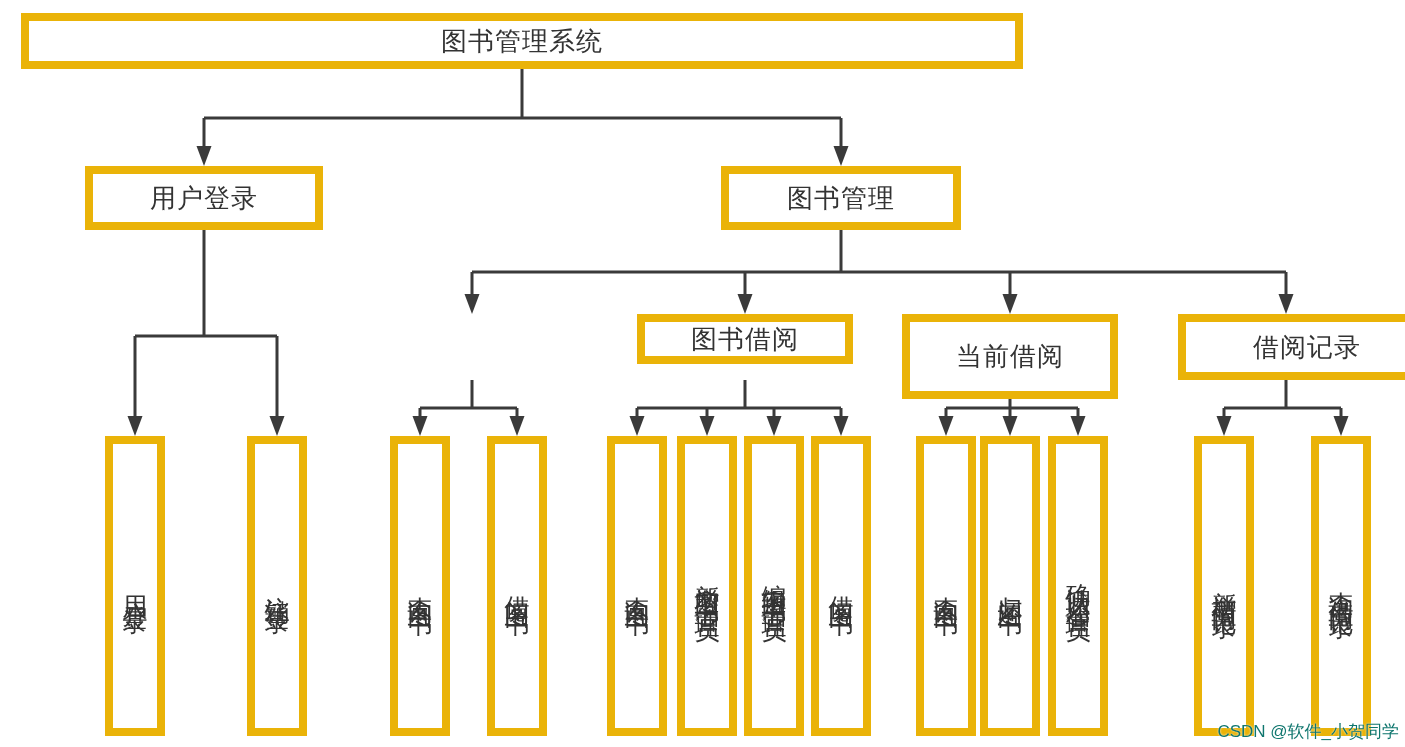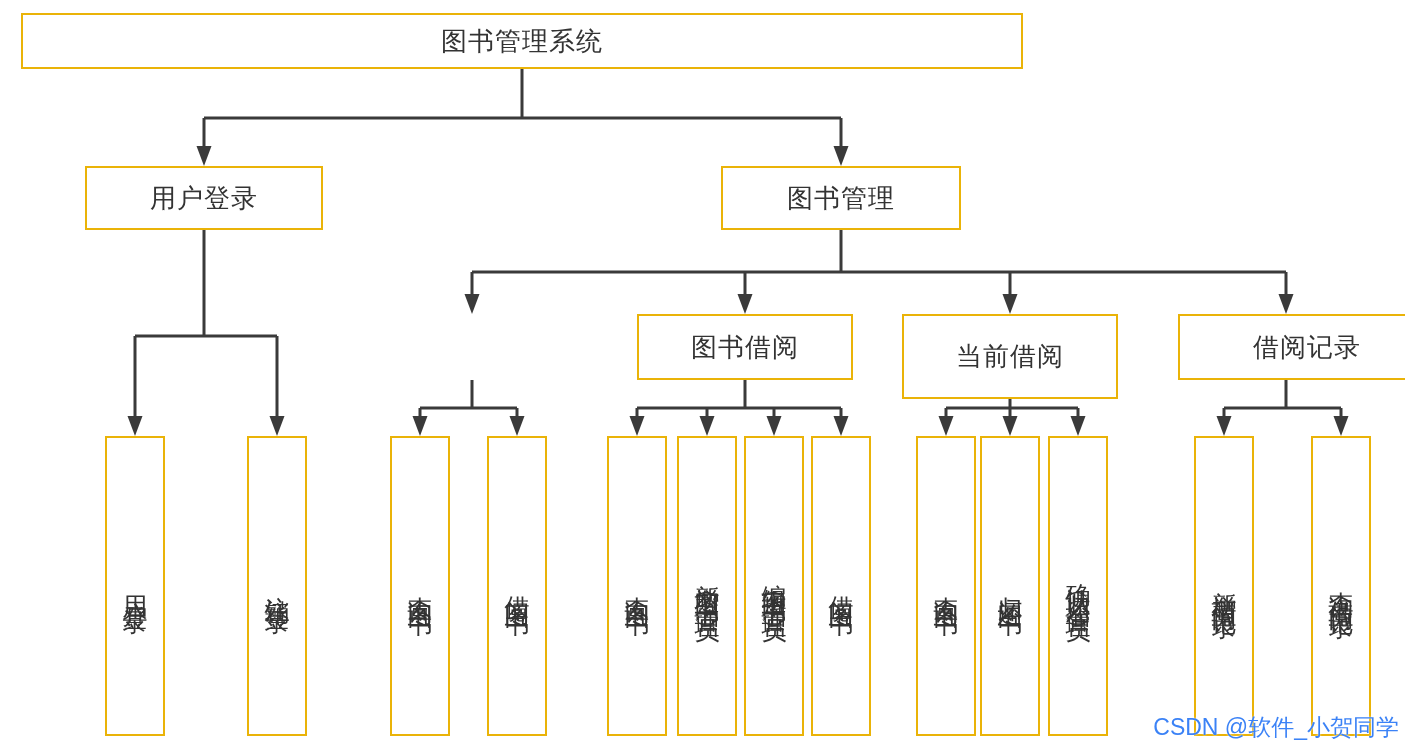--- a/index.html
+++ b/index.html
@@ -22,41 +22,41 @@
     stroke-width: 3;
   }
   .connectors polygon {
     fill: #3a3a3a;
     stroke: none;
   }
   .box {
     position: absolute;
     box-sizing: border-box;
     background: #ffffff;
-    border: 2px solid #eab308;
+    border: 8px solid #eab308;
     color: #333333;
     display: flex;
     align-items: center;
     justify-content: center;
     text-align: center;
   }
   .h-box { font-size: 26px; letter-spacing: 1px; }
   .v-box {
     writing-mode: vertical-rl;
     text-orientation: mixed;
     font-size: 25px;
     letter-spacing: 5px;
     line-height: 1;
   }
   .watermark {
     position: absolute;
     right: 6px;
     bottom: 4px;
-    font-size: 23px;
-    color: #3b82f6;
+    font-size: 17px;
+    color: #0f766e;
     text-shadow: 0 0 2px #ffffff;
     z-index: 5;
     white-space: nowrap;
   }
 </style>
 </head>
 <body>
 
 <div class="canvas">
 
@@ -94,21 +94,21 @@
     <path d="M1286 380 V408 M1224 408 H1341 M1224 408 V422 M1341 408 V422"></path>
     <polygon points="1216.5,416 1231.5,416 1224,436"></polygon>
     <polygon points="1333.5,416 1348.5,416 1341,436"></polygon>
   </svg>
 
   <div class="box h-box" style="left:21px; top:13px; width:1002px; height:56px;">图书管理系统</div>
 
   <div class="box h-box" style="left:85px; top:166px; width:238px; height:64px;">用户登录</div>
   <div class="box h-box" style="left:721px; top:166px; width:240px; height:64px;">图书管理</div>
 
-  <div class="box h-box" style="left:637px; top:314px; width:216px; height:66px;">图书借阅</div>
+  <div class="box h-box" style="left:637px; top:314px; width:216px; height:50px;">图书借阅</div>
   <div class="box h-box" style="left:902px; top:314px; width:216px; height:85px;">当前借阅</div>
   <div class="box h-box" style="left:1178px; top:314px; width:258px; height:66px;">借阅记录</div>
 
   <div class="box v-box" style="left:105px; top:436px; width:60px; height:300px;">用户登录</div>
   <div class="box v-box" style="left:247px; top:436px; width:60px; height:300px;">注销登录</div>
 
   <div class="box v-box" style="left:390px; top:436px; width:60px; height:300px;">查询图书</div>
   <div class="box v-box" style="left:487px; top:436px; width:60px; height:300px;">借阅图书</div>
 
   <div class="box v-box" style="left:607px; top:436px; width:60px; height:300px;">查询图书</div>

